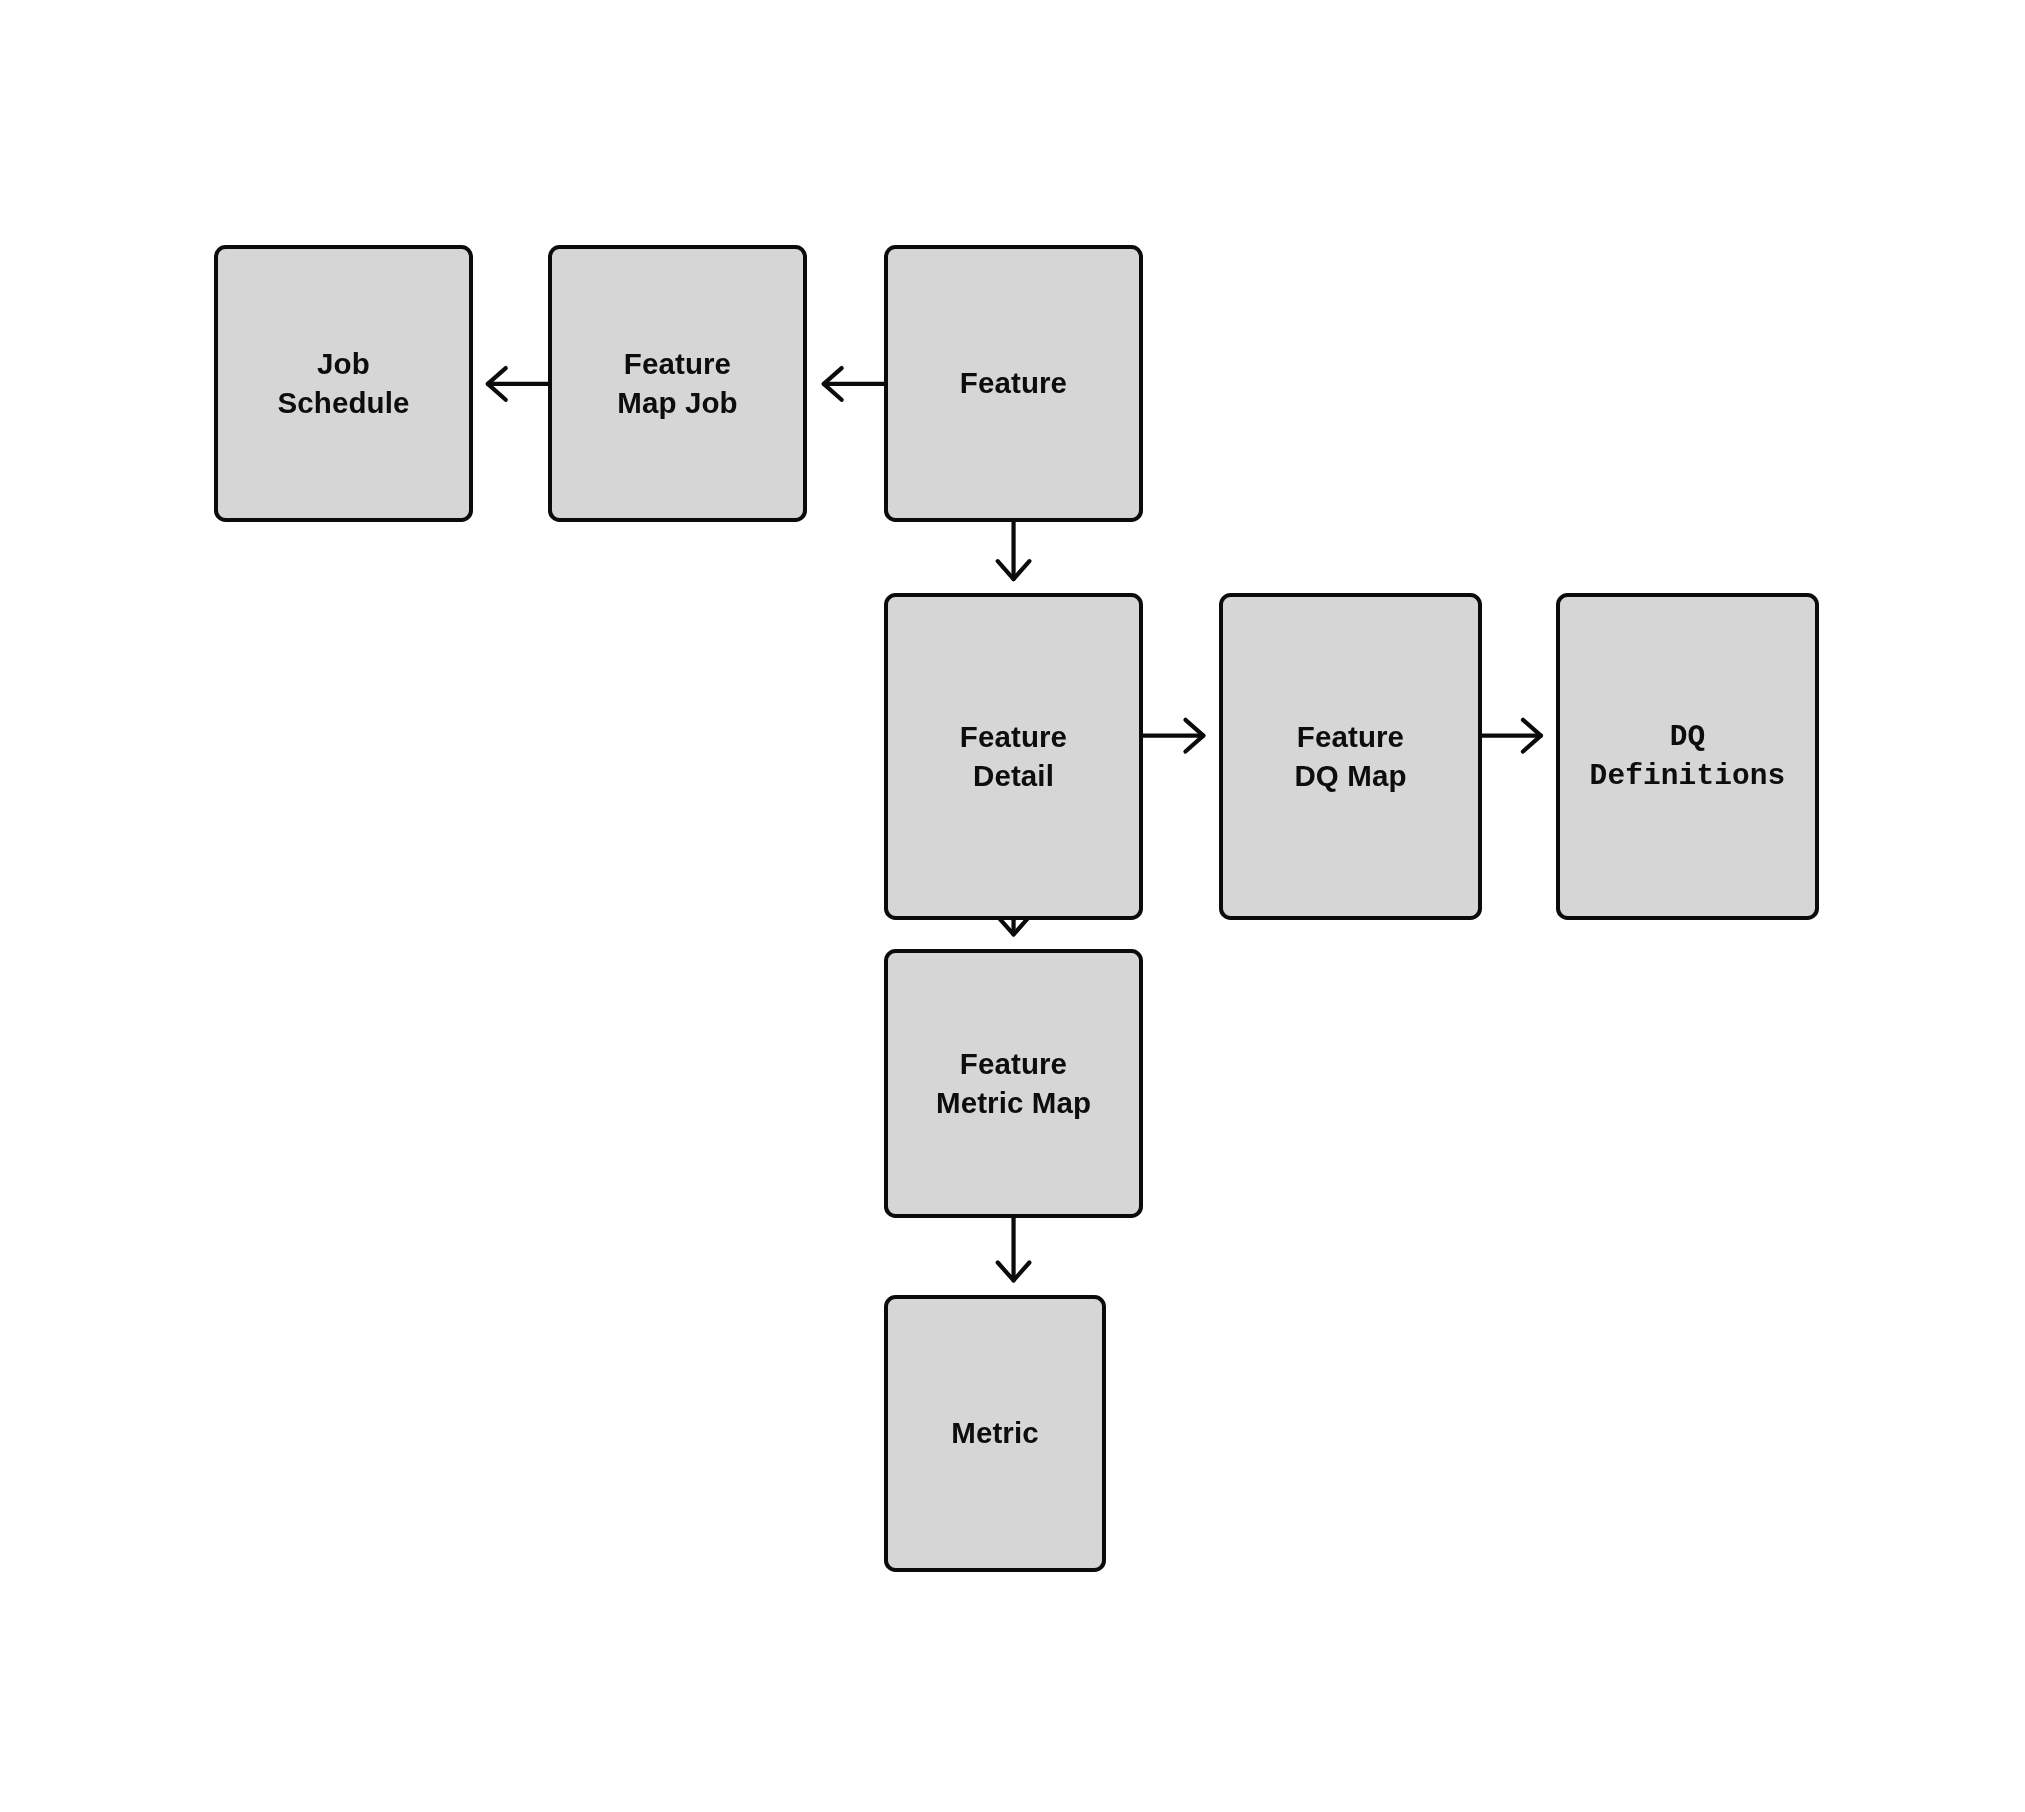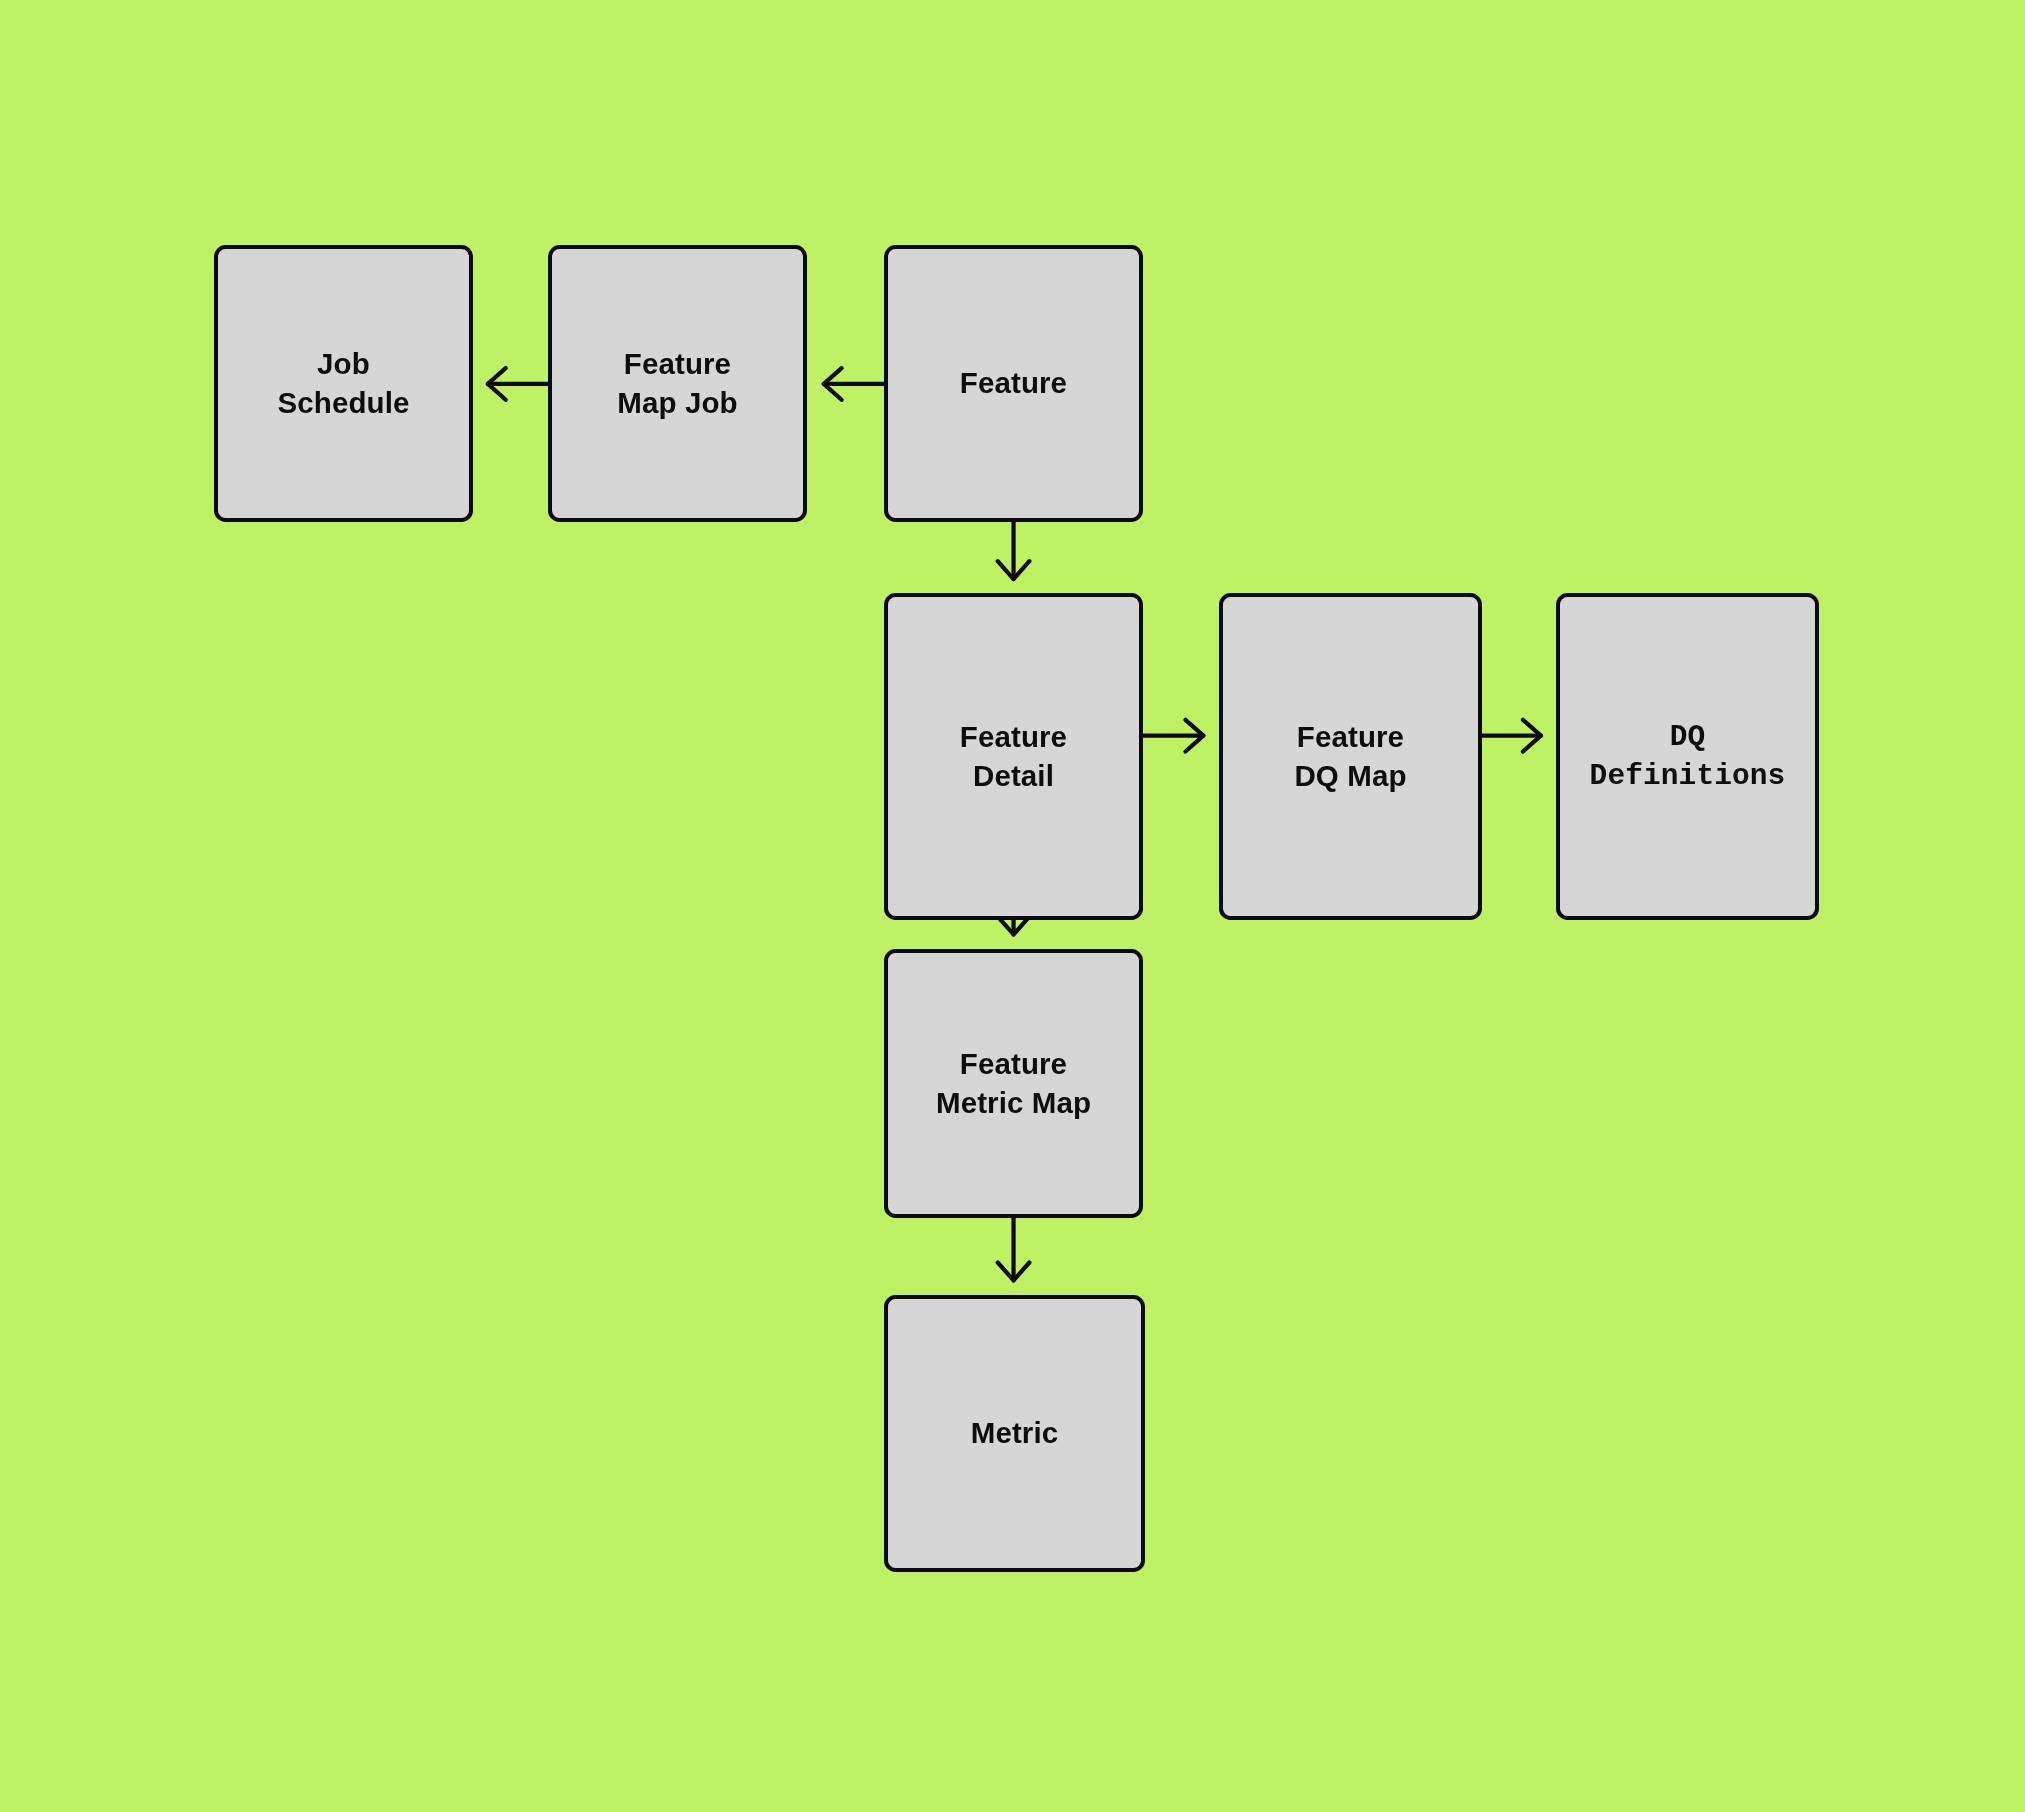--- a/index.html
+++ b/index.html
@@ -11,21 +11,21 @@
     width: 2025px;
     height: 1812px;
     background: #d6d6d6;
     font-family: "Liberation Sans", sans-serif;
     overflow: hidden;
   }
   #diagram-canvas {
     position: relative;
     width: 2025px;
     height: 1812px;
-    background: #bef264;
+    background: #ffffff;
   }
   .node {
     position: absolute;
     box-sizing: border-box;
     background: #d6d6d6;
     border: 4.2px solid #0b0b0b;
     border-radius: 11.6px;
     display: flex;
     align-items: center;
     justify-content: center;
@@ -109,19 +109,19 @@
 DQ Map</div>
       </div>
       <div class="node" style="left: 1556px; top: 593px; width: 263px; height: 327px; border-color: rgb(11, 11, 11); background: rgb(214, 214, 214);">
         <div class="node-label" style="color: rgb(13, 13, 13); font-family: Liberation Mono, monospace;">DQ
 Definitions</div>
       </div>
       <div class="node" style="left: 884px; top: 949px; width: 259px; height: 269px; border-color: rgb(11, 11, 11); background: rgb(214, 214, 214);">
         <div class="node-label" style="color: rgb(13, 13, 13);">Feature
 Metric Map</div>
       </div>
-      <div class="node" style="left: 884px; top: 1295px; width: 261px; height: 277px; border-color: rgb(11, 11, 11); background: rgb(214, 214, 214);">
+      <div class="node" style="left: 884px; top: 1295px; width: 222px; height: 277px; border-color: rgb(11, 11, 11); background: rgb(214, 214, 214);">
         <div class="node-label" style="color: rgb(13, 13, 13);">Metric</div>
       </div>
     </div>
 
 </div>
 
 
 </body></html>

